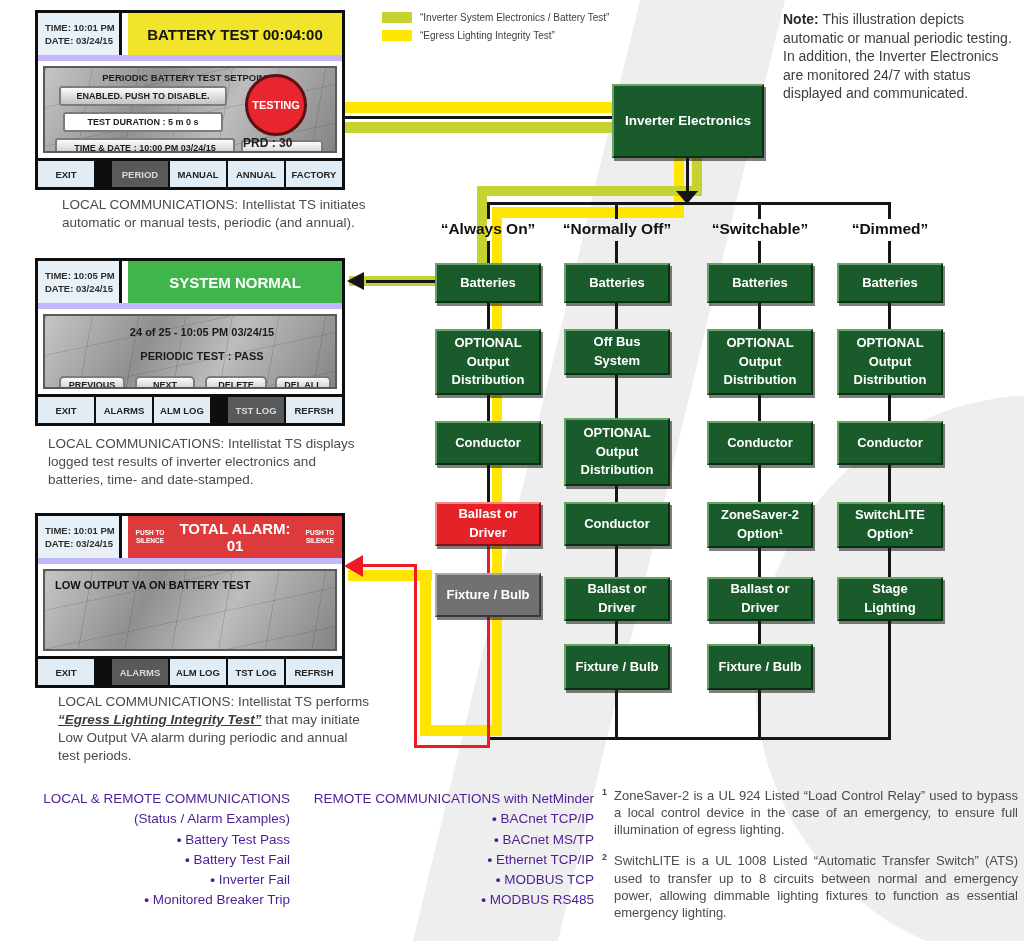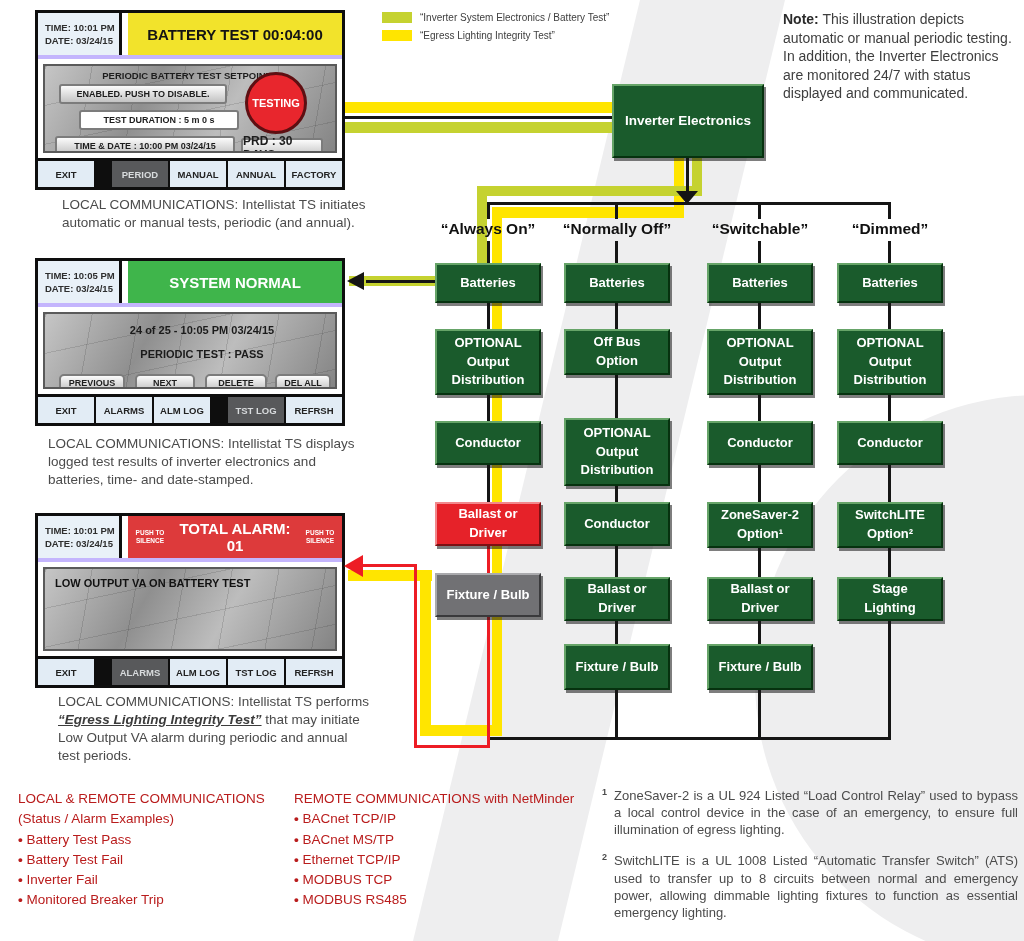--- a/index.html
+++ b/index.html
@@ -20,21 +20,21 @@
         border:2px solid;border-color:#66a468 #06320f #06320f #66a468;
         box-shadow:2px 3px 0 rgba(20,20,20,.55);}
   .nbox.red{background:#e62229;border-color:#f2888c #7c1013 #7c1013 #f2888c;}
   .nbox.gray{background:#717174;border-color:#aaaaad #39393b #39393b #aaaaad;}
   .nbox.big{font-size:13.5px;}
   .colhead{position:absolute;z-index:3;font-size:15.5px;font-weight:bold;color:#111;
            text-align:center;}
   
   .panel{position:absolute;z-index:6;border:3px solid #0e0e0e;background:#fff;
          display:flex;flex-direction:column;box-sizing:border-box;}
-  .p-head{display:flex;border-bottom:4px solid #c4b5fd;height:42px;flex:0 0 auto;gap:6px;}
+  .p-head{display:flex;border-bottom:6px solid #c4b5fd;height:42px;flex:0 0 auto;gap:6px;}
   .p-time{width:84px;background:#e9f1f8;border-right:3px solid #0e0e0e;font-weight:bold;
           font-size:9.5px;color:#2e2e2e;display:flex;flex-direction:column;justify-content:center;
           padding-left:7px;line-height:1.4;box-sizing:border-box;}
   .p-title{flex:1;display:flex;align-items:center;justify-content:center;font-weight:bold;
            font-size:15px;color:#141414;}
   .p-title.green{background:#3fb54b;color:#fff;}
   .p-title.yellow{background:#f2e32b;color:#141414;}
   .p-title.redbar{background:#dd3a3b;color:#fff;}
   .pts{width:44px;font-size:6.5px;font-weight:bold;color:#fff;line-height:1.3;text-align:center;}
   .p-screen{margin:5px;border:2px solid #5a5a5a;flex:1;position:relative;overflow:hidden;
@@ -65,21 +65,21 @@
   .caption .em{font-weight:bold;font-style:italic;text-decoration:underline;color:#3c3c3c;}
   .legend{position:absolute;left:382px;top:12px;z-index:3;}
   .lg-row{display:flex;align-items:center;margin-bottom:7px;}
   .sw{width:30px;height:11px;margin-right:8px;flex:0 0 auto;}
   .sw.olive{background:#c5d230;}
   .sw.yel{background:#ffe500;}
   .lg-lab{font-size:10px;color:#3e3e3e;}
   .note{position:absolute;left:783px;top:10px;width:238px;z-index:3;font-size:14px;
         line-height:1.33;color:#3e3e3e;}
   .note b{color:#2b2b2b;}
-  .blist{position:absolute;z-index:3;font-size:13.5px;line-height:1.5;color:#b91c1c;}
+  .blist{position:absolute;z-index:3;font-size:13.5px;line-height:1.5;color:#4c1d95;text-align:right;}
   .blist .t{margin-bottom:0px;}
   .blist .li::before{content:"• ";font-weight:bold;}
   .fnote{position:absolute;z-index:3;font-size:13px;line-height:1.32;color:#4b4b4b;
          text-align:justify;}
   .fnote .fn{margin-bottom:14px;position:relative;padding-left:12px;}
   .fnote sup{font-weight:bold;position:absolute;left:0;top:0;font-size:9px;}
 </style>
 </head>
 <body>
 
@@ -148,21 +148,21 @@
   <div class="colhead" style="left:695px;top:220px;width:130px;">“Switchable”</div>
   <div class="colhead" style="left:830px;top:220px;width:120px;">“Dimmed”</div>
 
   <div class="nbox" style="left:435px;top:263px;width:106px;height:40px;">Batteries</div>
   <div class="nbox" style="left:435px;top:329px;width:106px;height:66px;">OPTIONAL Output Distribution</div>
   <div class="nbox" style="left:435px;top:421px;width:106px;height:44px;">Conductor</div>
   <div class="nbox red" style="left:435px;top:502px;width:106px;height:44px;">Ballast or Driver</div>
   <div class="nbox gray" style="left:435px;top:573px;width:106px;height:44px;">Fixture / Bulb</div>
 
   <div class="nbox" style="left:564px;top:263px;width:106px;height:40px;">Batteries</div>
-  <div class="nbox" style="left:564px;top:329px;width:106px;height:46px;">Off Bus Option</div>
+  <div class="nbox" style="left:564px;top:329px;width:106px;height:46px;">Off Bus System</div>
   <div class="nbox" style="left:564px;top:418px;width:106px;height:68px;">OPTIONAL Output Distribution</div>
   <div class="nbox" style="left:564px;top:502px;width:106px;height:44px;">Conductor</div>
   <div class="nbox" style="left:564px;top:577px;width:106px;height:44px;">Ballast or Driver</div>
   <div class="nbox" style="left:564px;top:644px;width:106px;height:46px;">Fixture / Bulb</div>
 
   <div class="nbox" style="left:707px;top:263px;width:106px;height:40px;">Batteries</div>
   <div class="nbox" style="left:707px;top:329px;width:106px;height:66px;">OPTIONAL Output Distribution</div>
   <div class="nbox" style="left:707px;top:421px;width:106px;height:44px;">Conductor</div>
   <div class="nbox" style="left:707px;top:502px;width:106px;height:46px;">ZoneSaver-2 Option¹</div>
   <div class="nbox" style="left:707px;top:577px;width:106px;height:44px;">Ballast or Driver</div>
@@ -178,21 +178,21 @@
     <div class="p-head">
       <div class="p-time">
         <span>TIME: 10:01 PM</span>
         <span>DATE: 03/24/15</span>
       </div>
       <div class="p-title yellow">BATTERY TEST 00:04:00</div>
     </div>
     <div class="p-screen">
       <div class="scr-h">PERIODIC BATTERY TEST SETPOINTS</div>
       <div class="sbtn" style="left:14px;top:18px;width:168px;">ENABLED. PUSH TO DISABLE.</div>
-      <div class="sbtn white" style="left:18px;top:44px;width:160px;margin-left:16px;">TEST DURATION : 5 m 0 s</div>
+      <div class="sbtn white" style="left:18px;top:44px;width:160px;">TEST DURATION : 5 m 0 s</div>
       <div class="sbtn" style="left:10px;top:70px;width:180px;">TIME &amp; DATE : 10:00 PM 03/24/15</div>
       <div class="circle" style="left:200px;top:6px;">TESTING</div>
       <div class="sbtn" style="left:196px;top:72px;width:82px;font-size:12px;">PRD : 30 DAYS</div>
     </div>
     <div class="p-tabs">
       <div class="tab">EXIT</div>
       <div class="tab active">PERIOD</div>
       <div class="tab">MANUAL</div>
       <div class="tab">ANNUAL</div>
       <div class="tab">FACTORY</div>

